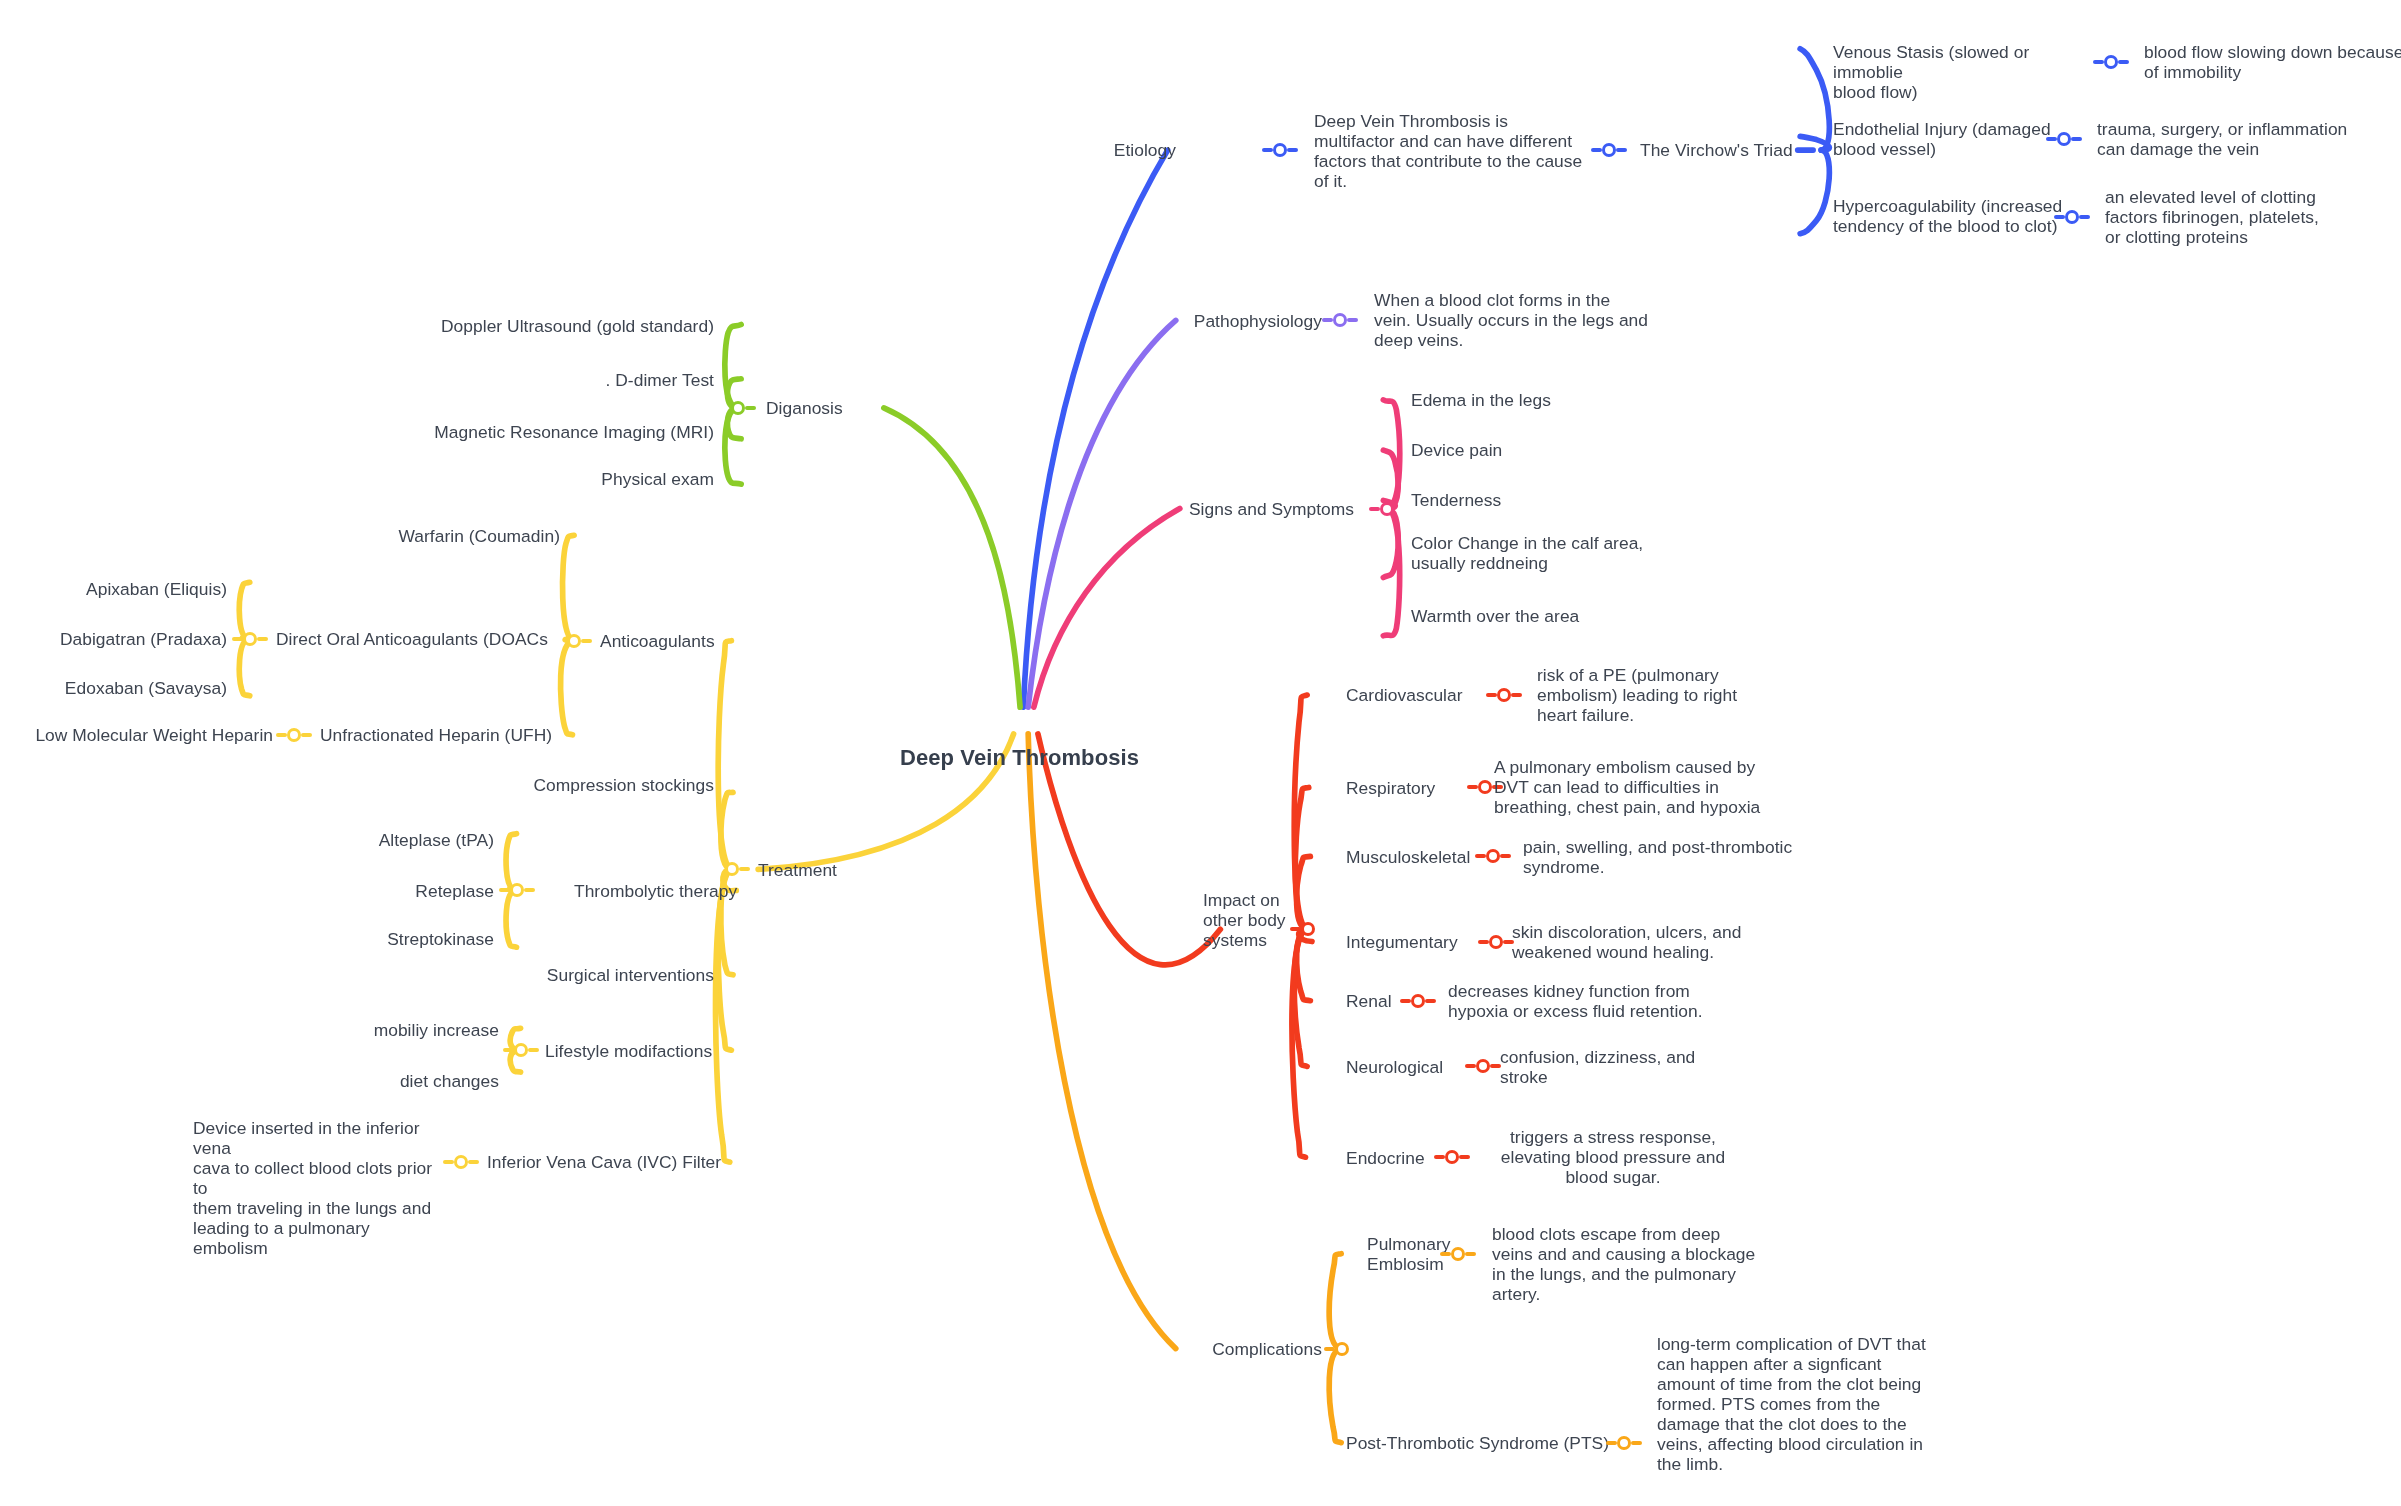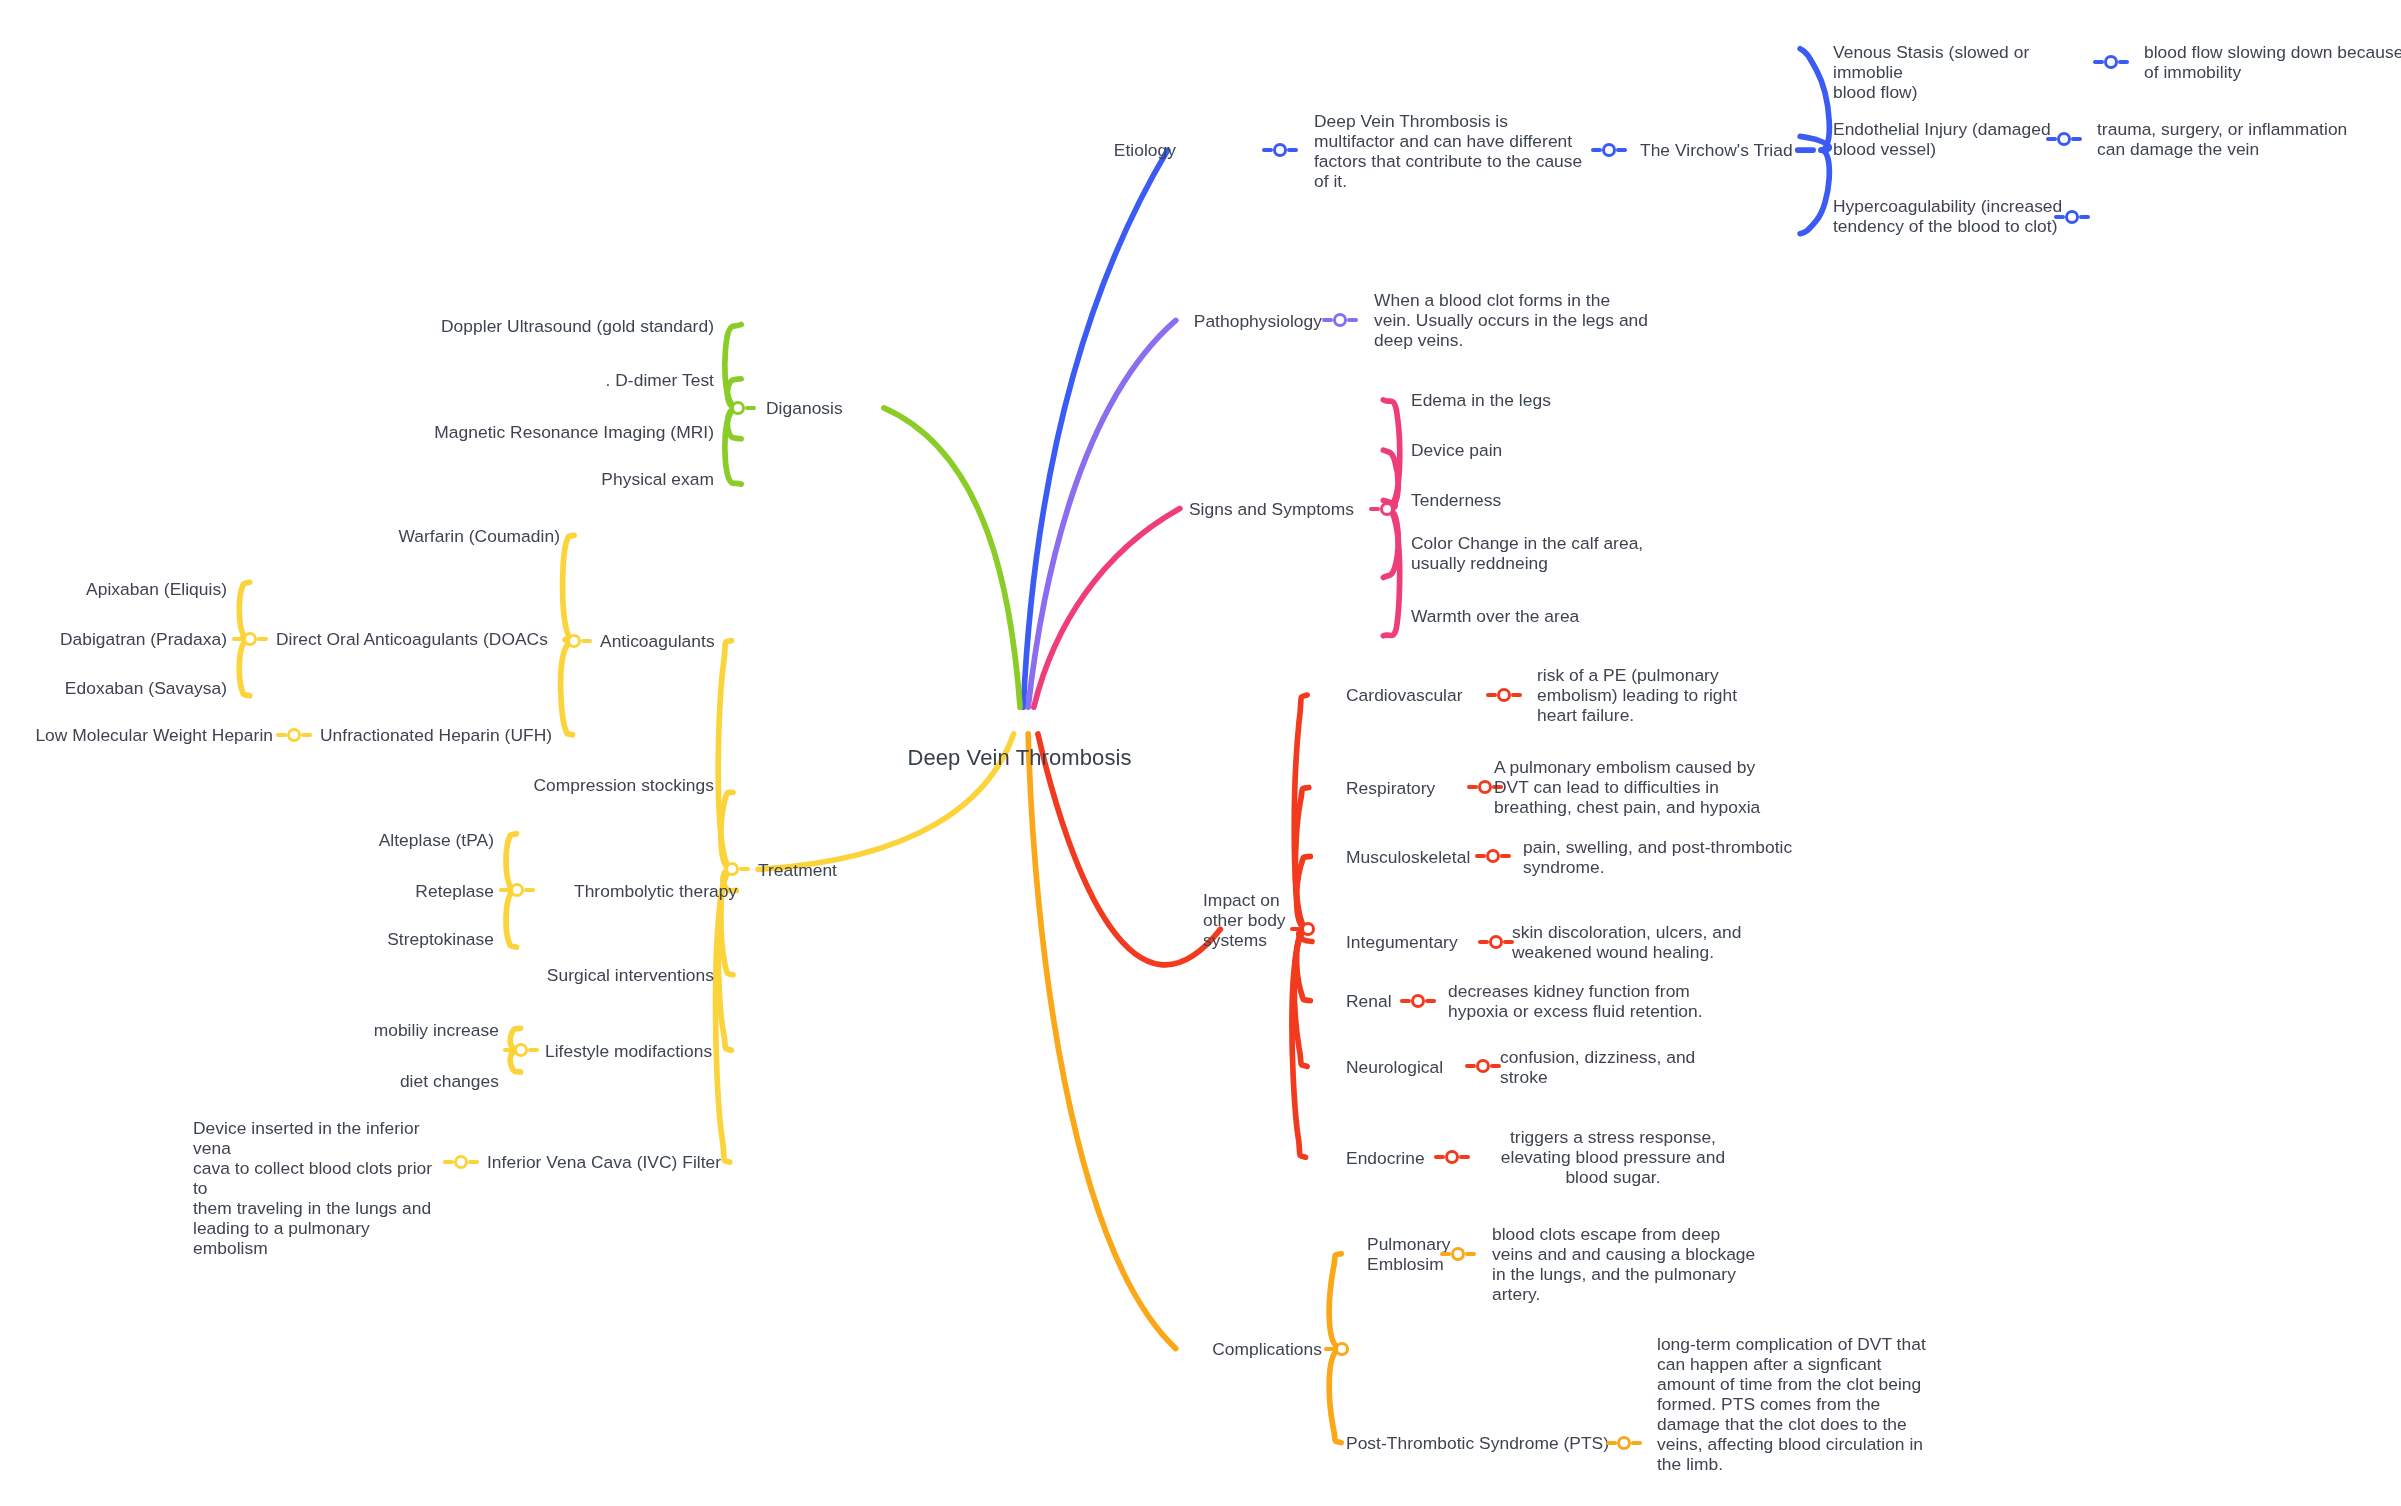--- a/index.html
+++ b/index.html
@@ -34,21 +34,21 @@
     white-space: pre-line;
     letter-spacing: 0.04px;
   }
   .lbl.r  { text-align: right; }
   .lbl.l  { text-align: left; }
 
   .root-title {
     position: absolute;
     color: #363f4d;
     font-size: 22px;
-    font-weight: normal;
+    font-weight: bold;
     letter-spacing: 0.1px;
     white-space: nowrap;
   }
 
   
   .node {
     position: absolute;
     width: 0; height: 0;
   }
   .node .ring {
@@ -185,20 +185,23 @@
   <div class="lbl l" style="left:2097px; top:119px; width:268px;">trauma, surgery, or inflammation
 can damage the vein</div>
 
   <div class="lbl l" style="left:1833px; top:196px; width:235px;">Hypercoagulability (increased
 tendency of the blood to clot)</div>
   <div class="node" style="left:2072px; top:217px; color:#3B5BF5;">
     <div class="stub-l"></div>
       <div class="ring"></div>
       <div class="stub-r"></div>
   </div>
+  <div class="lbl l" style="left:2105px; top:187px; width:268px;">an elevated level of clotting
+factors fibrinogen, platelets,
+or clotting proteins</div>
 
   <div class="lbl r" style="left:1046px; top:311px; width:276px;">Pathophysiology</div>
   <div class="node" style="left:1340px; top:320px; color:#8B6EF0;">
     <div class="stub-l"></div>
       <div class="ring"></div>
       <div class="stub-r"></div>
   </div>
   <div class="lbl l" style="left:1374px; top:290px; width:276px;">When a blood clot forms in the
 vein. Usually occurs in the legs and
 deep veins.</div>

